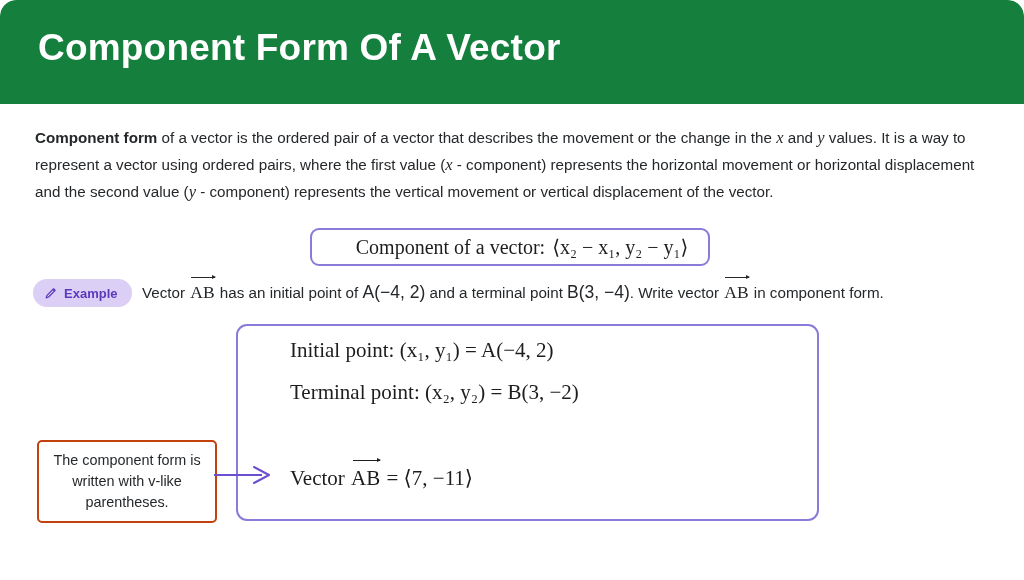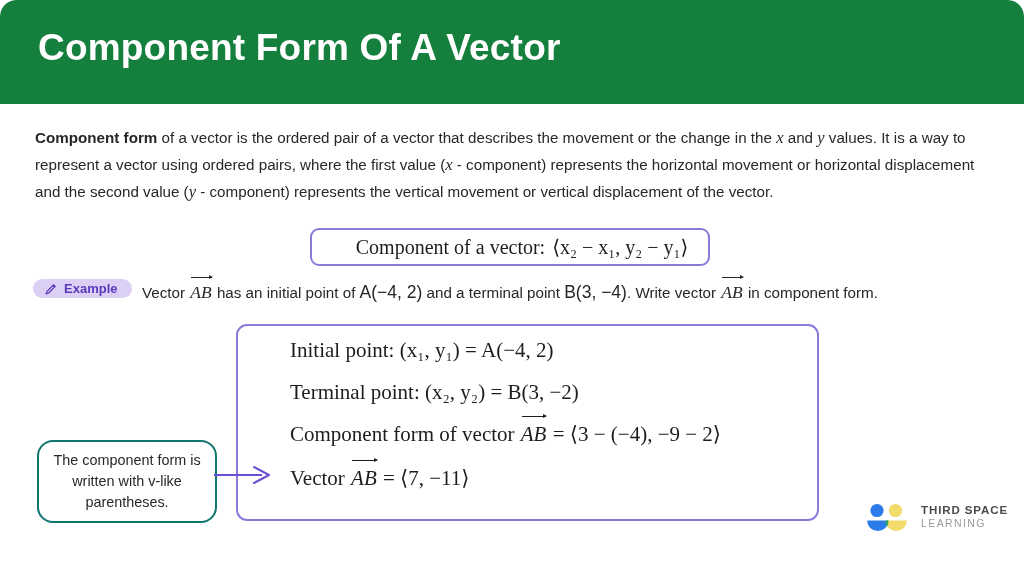--- a/index.html
+++ b/index.html
@@ -85,21 +85,21 @@
     color: #1d1d1d;
     white-space: nowrap;
     margin-left: 24px;
   }
 
   
   .example-pill {
     position: absolute;
     left: 33px;
     top: 279px;
-    height: 19px;
+    height: 28px;
     padding: 0 15px 0 11px;
     background: #DCCFF5;
     border-radius: 14px;
     box-sizing: border-box;
     display: flex;
     align-items: center;
     gap: 6px;
   }
   .example-pill .label {
     color: #5B39BD;
@@ -120,21 +120,20 @@
   .ms {
     font-family: Liberation Sans, sans-serif;
     font-size: 17.5px;
     color: #25282B;
   }
   
   .vec {
     position: relative;
     display: inline-block;
     font-family: "Liberation Serif", serif;
-    font-style: italic;
     padding: 0 1px;
   }
   .vec > .bar {
     position: absolute;
     left: 8%;
     right: 4%;
     top: -0.30em;
     height: 1px;
     background: currentColor;
   }
@@ -173,22 +172,22 @@
   .sol-3 { top: 96px; }
   .sol-4 { top: 140px; }
 
   
   .callout {
     position: absolute;
     left: 37px;
     top: 440px;
     width: 180px;
     height: 83px;
-    border: 2px solid #0f766e;
-    border-radius: 16px;
+    border: 2px solid #c2410c;
+    border-radius: 5px;
     box-sizing: border-box;
     background: #ffffff;
     display: flex;
     align-items: center;
     justify-content: center;
     z-index: 3;
   }
   .callout-text {
     font-size: 14.4px;
     line-height: 21px;
@@ -255,40 +254,26 @@
     <span class="label">Example</span>
   </div>
 
   <div class="example-text"><span>Vector </span><span class="vec ms"><span class="bar"></span><span>AB</span></span><span> has an initial point of </span><span class="ms">A(−4, 2)</span><span> and a terminal point </span><span class="ms">B(3, −4)</span><span>. Write vector </span><span class="vec ms"><span class="bar"></span><span>AB</span></span><span> in component form.</span></div>
 
   <div class="solution-box">
     <div class="sol-line sol-1"><span>Initial point: </span><span>(x₁, y₁) = A(−4, 2)</span></div>
 
     <div class="sol-line sol-2"><span>Terminal point: </span><span>(x₂, y₂) = B(3, −2)</span></div>
 
-    <div class="sol-line sol-3"><span>Component form of vector </span><span class="vec"><span class="bar"></span><span>AB</span></span><span> = ⟨3 − (−4), −9 − 2⟩</span></div>
 
     <div class="sol-line sol-4"><span>Vector </span><span class="vec"><span class="bar"></span><span>AB</span></span><span> = ⟨7, −11⟩</span></div>
   </div>
 
   <div class="callout">
     <div class="callout-text">The component form is written with v-like parentheses.</div>
   </div>
   <svg class="arrow-svg" width="62" height="26" viewBox="0 0 62 26">
     <path d="M0 13 L48 13" stroke="#6B4FD0" stroke-width="2" fill="none"></path>
     <path d="M40 5 L55 13 L40 21" stroke="#6B4FD0" stroke-width="2" fill="none" stroke-linecap="round" stroke-linejoin="round"></path>
   </svg>
 
-  <div class="logo">
-    <svg class="logo-mark" width="50" height="32" viewBox="0 0 50 32">
-      <circle cx="13" cy="8.5" r="6.6" fill="#2B7CEA"></circle>
-      <circle cx="31.5" cy="8.5" r="6.6" fill="#F2DA6B"></circle>
-      <path d="M3.2 18.5 A10.6 10.6 0 0 0 24.4 18.5 Z" fill="#2B7CEA"></path>
-      <path d="M21.6 18.5 A10.6 10.6 0 0 0 42.8 18.5 Z" fill="#F2DA6B"></path>
-      <path d="M21.6 18.5 L24.4 18.5 A10.6 10.6 0 0 1 23.0 24.6 A10.6 10.6 0 0 1 21.6 18.5 Z" fill="#21A366"></path>
-    </svg>
-    <div class="logo-words">
-      <div class="logo-l1">THIRD SPACE</div>
-      <div class="logo-l2">LEARNING</div>
-    </div>
-  </div>
 
 </div>
 
 </body></html>

